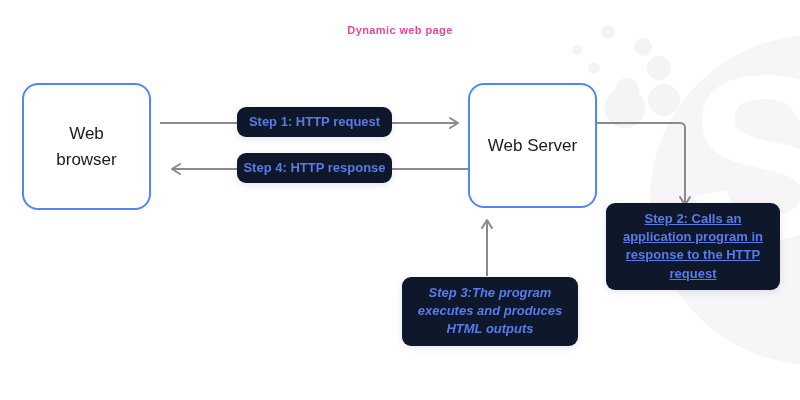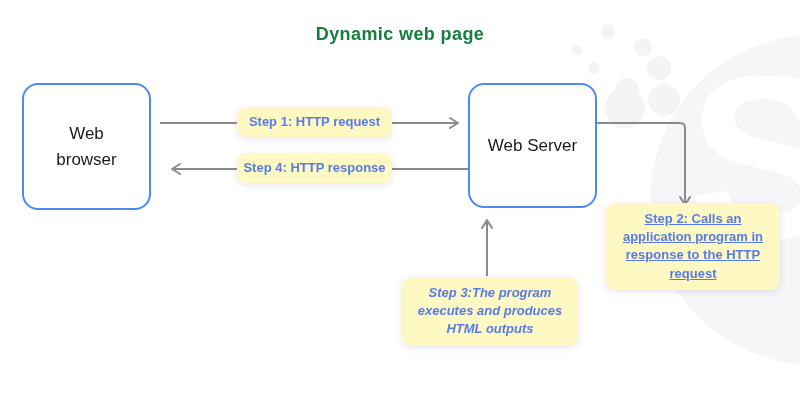--- a/index.html
+++ b/index.html
@@ -37,24 +37,24 @@
     border-radius: 50%;
     background: #f4f4f6;
   }
 
   
   .title {
     position: absolute;
     left: 0; top: 24px;
     width: 800px;
     text-align: center;
-    font-size: 18px;
+    font-size: 11px;
     font-weight: bold;
     letter-spacing: 0.4px;
-    color: #15803d;
+    color: #ec4899;
   }
 
   
   svg.arrows {
     position: absolute;
     left: 0; top: 0;
     width: 800px; height: 400px;
   }
 
   
@@ -71,21 +71,21 @@
     text-align: center;
     line-height: 1.5;
   }
   .node-browser { left: 22px;  top: 83px; width: 125px; height: 123px; }
   .node-server  { left: 468px; top: 83px; width: 125px; height: 121px; text-align: right; }
   .node-browser .node-text { width: 84px; }
 
   
   .step-label {
     position: absolute;
-    background: #fef9c3;
+    background: #0f172a;
     border-radius: 9px;
     box-shadow: 0 2px 7px rgba(90, 100, 140, 0.16);
     color: #587be8;
     font-weight: bold;
     font-size: 13px;
     line-height: 1.4;
     text-align: center;
     display: flex;
     align-items: center;
     justify-content: center;

